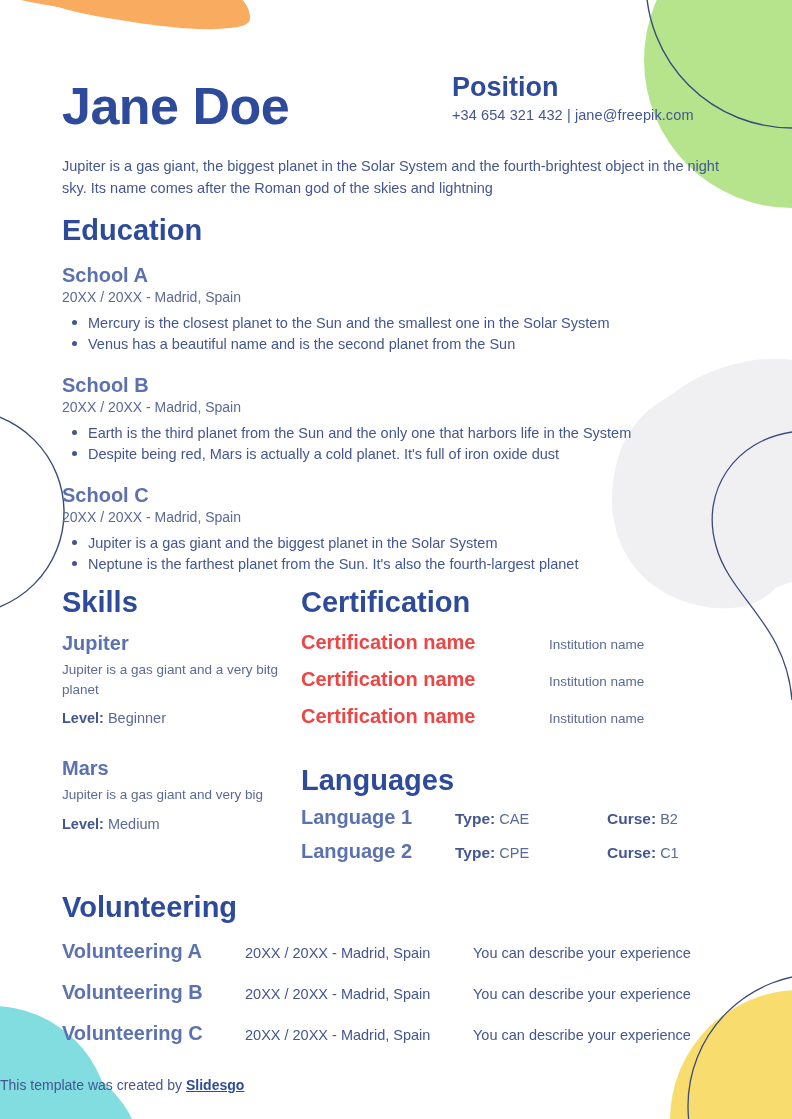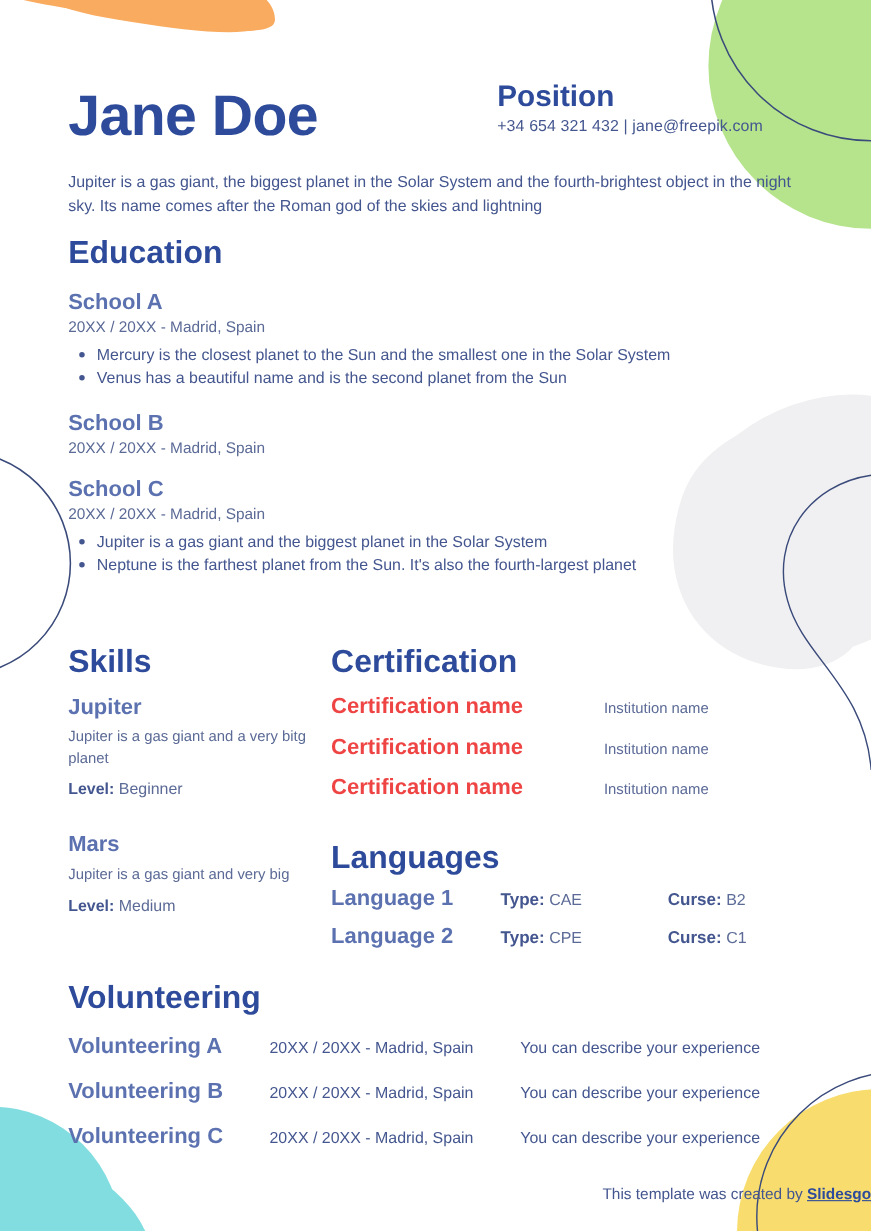--- a/index.html
+++ b/index.html
@@ -72,21 +72,21 @@
 
   
   .volunteering{ position:absolute; left:62px; top:893px; width:670px; }
   .vol-row{ display:flex; align-items:baseline; margin-top:17px; }
   .vol-name{ font-size:20px; font-weight:bold; color:#5c72b0; width:183px; line-height:1.2; }
   .vol-date{ font-size:14.5px; color:#44568f; width:228px; }
   .vol-desc{ font-size:14.5px; color:#44568f; }
 
   
   .footer{
-    position:absolute; left:0; top:1077px; width:792px; text-align:right;
+    position:absolute; left:0; top:1077px; width:792px; text-align:left;
     font-size:14px; color:#44568f;
   }
   .footer a{ color:#2d4b9a; font-weight:bold; text-decoration:underline; }
 </style>
 </head>
 <body>
 
 <svg id="decor" viewBox="0 0 792 1119">
 
   <path d="M 60 -40 C 160 -40 250 -20 250 18 C 250 34 200 28 150 20 C 80 10 20 4 -10 -10 Z" fill="#f9ab5f"></path>
@@ -131,20 +131,24 @@
       <div class="edu-meta">20XX / 20XX - Madrid, Spain</div>
       <ul class="edu-list">
         <li>Mercury is the closest planet to the Sun and the smallest one in the Solar System</li>
         <li>Venus has a beautiful name and is the second planet from the Sun</li>
       </ul>
     </div>
 
     <div class="edu-item">
       <div class="edu-school">School B</div>
       <div class="edu-meta">20XX / 20XX - Madrid, Spain</div>
+      <ul class="edu-list">
+        <li>Earth is the third planet from the Sun and the only one that harbors life in the System</li>
+        <li>Despite being red, Mars is actually a cold planet. It's full of iron oxide dust</li>
+      </ul>
     </div>
 
     <div class="edu-item">
       <div class="edu-school">School C</div>
       <div class="edu-meta">20XX / 20XX - Madrid, Spain</div>
       <ul class="edu-list">
         <li>Jupiter is a gas giant and the biggest planet in the Solar System</li>
         <li>Neptune is the farthest planet from the Sun. It's also the fourth-largest planet</li>
       </ul>
     </div>

